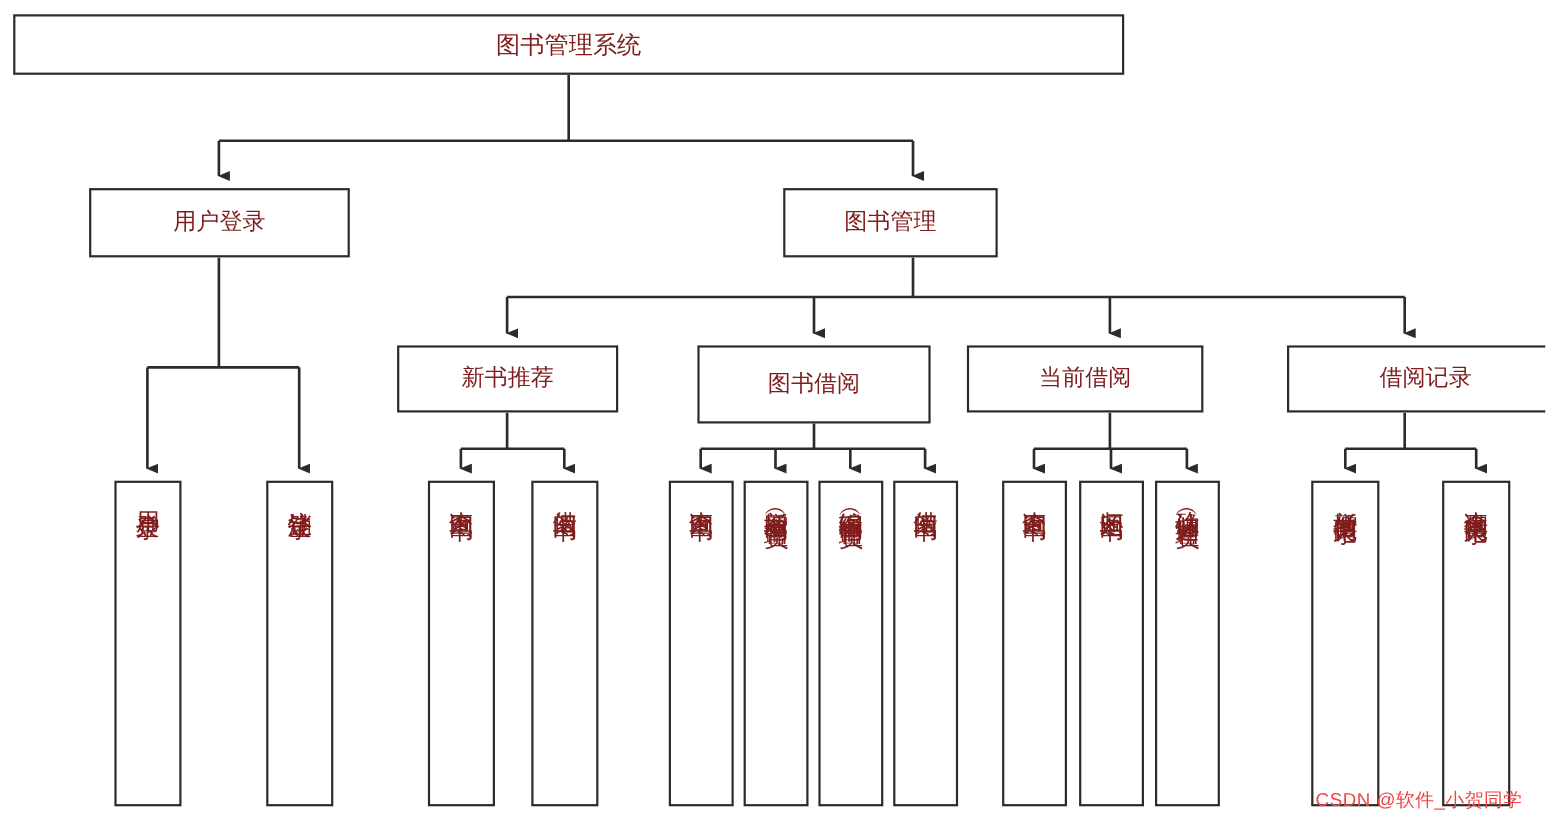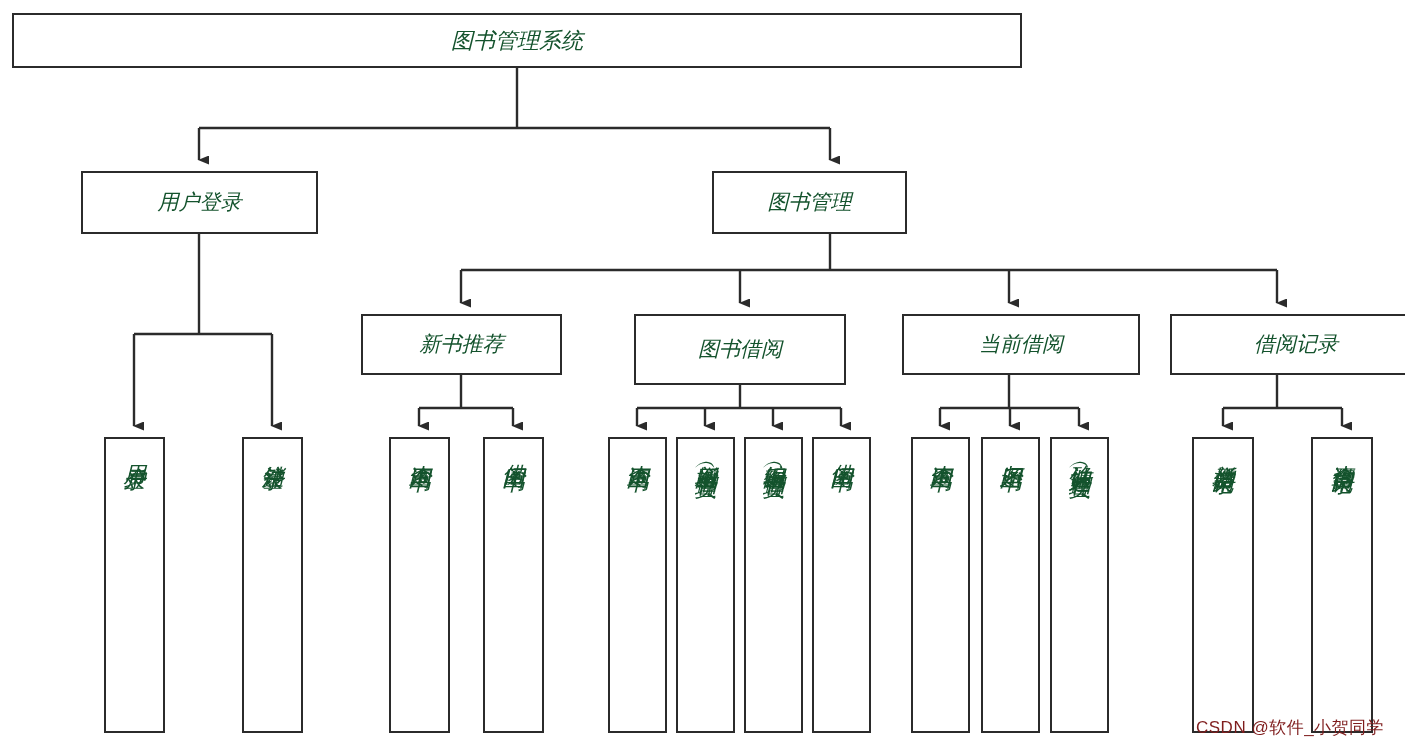--- a/index.html
+++ b/index.html
@@ -25,22 +25,21 @@
     height: 747px;
   }
   .node {
     position: absolute;
     box-sizing: border-box;
     background: #ffffff;
     border: 2px solid #2b2b2b;
     display: flex;
     align-items: center;
     justify-content: center;
-    color: #14532d;
-    font-style: italic;
+    color: #7f1d1d;
   }
   .node .label {
     display: block;
     text-align: center;
     line-height: 1.18;
     white-space: pre;
   }
   .node.horiz .label {
     font-size: 21px;
   }
@@ -125,21 +124,21 @@
       </div>
       <div class="node horiz" style="left: 712px; top: 171px; width: 195px; height: 63px;">
         <span class="label">图书管理</span>
       </div>
       <div class="node horiz" style="left: 361px; top: 314px; width: 201px; height: 61px;">
         <span class="label">新书推荐</span>
       </div>
       <div class="node horiz" style="left: 634px; top: 314px; width: 212px; height: 71px;">
         <span class="label">图书借阅</span>
       </div>
-      <div class="node horiz" style="left: 902px; top: 314px; width: 238px; height: 61px;">
+      <div class="node horiz" style="left: 879px; top: 314px; width: 215px; height: 61px;">
         <span class="label">当前借阅</span>
       </div>
       <div class="node horiz" style="left: 1170px; top: 314px; width: 252px; height: 61px;">
         <span class="label">借阅记录</span>
       </div>
       <div class="node vert" style="left: 104px; top: 437px; width: 61px; height: 296px;">
         <span class="label">用户登录</span>
       </div>
       <div class="node vert" style="left: 242px; top: 437px; width: 61px; height: 296px;">
         <span class="label">注销登录</span>
@@ -172,15 +171,15 @@
         <span class="label">确认归还（管理员）</span>
       </div>
       <div class="node vert" style="left: 1192px; top: 437px; width: 62px; height: 296px;">
         <span class="label">新增借阅记录</span>
       </div>
       <div class="node vert" style="left: 1311px; top: 437px; width: 62px; height: 296px;">
         <span class="label">查询借阅记录</span>
       </div>
     </div>
 
-  <div class="watermark" style="left: 1196px; top: 716px; color: #7f1d1d;">CSDN @软件_小贺同学</div>
+  <div class="watermark" style="left: 1196px; top: 716px; color: #ef4444;">CSDN @软件_小贺同学</div>
 
 </div>
 
 </body></html>

